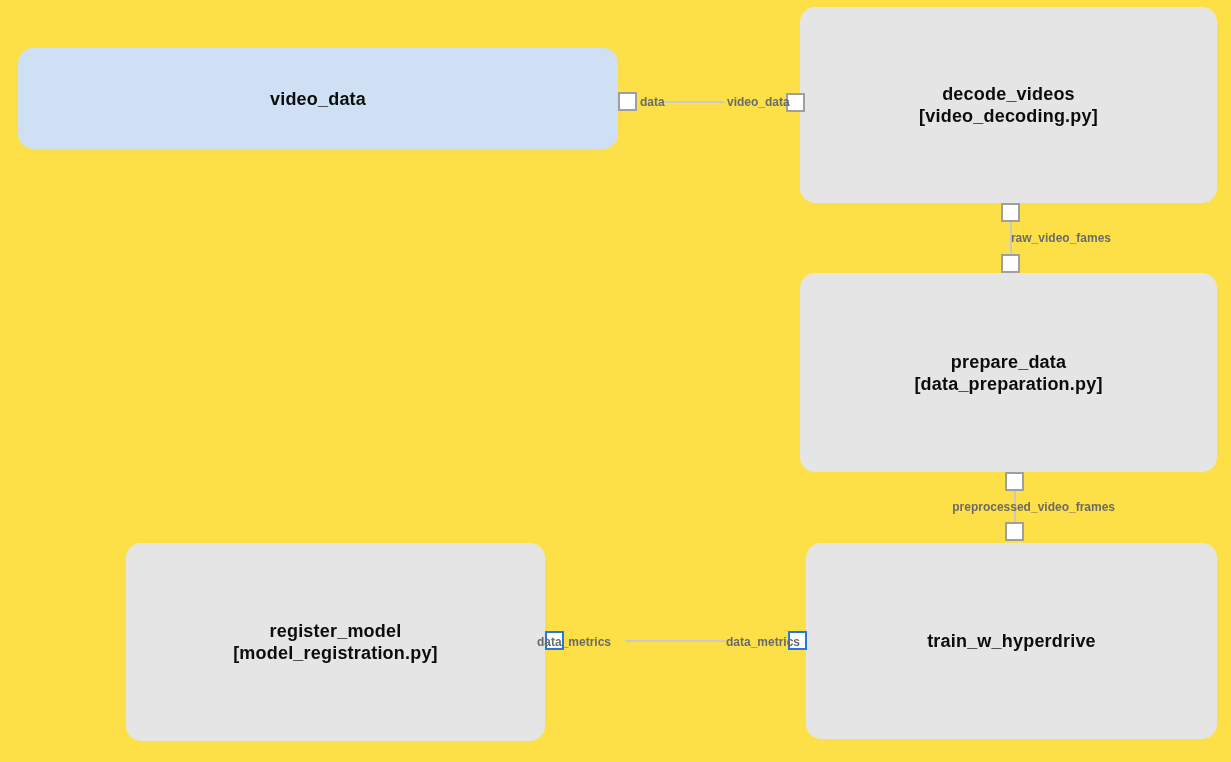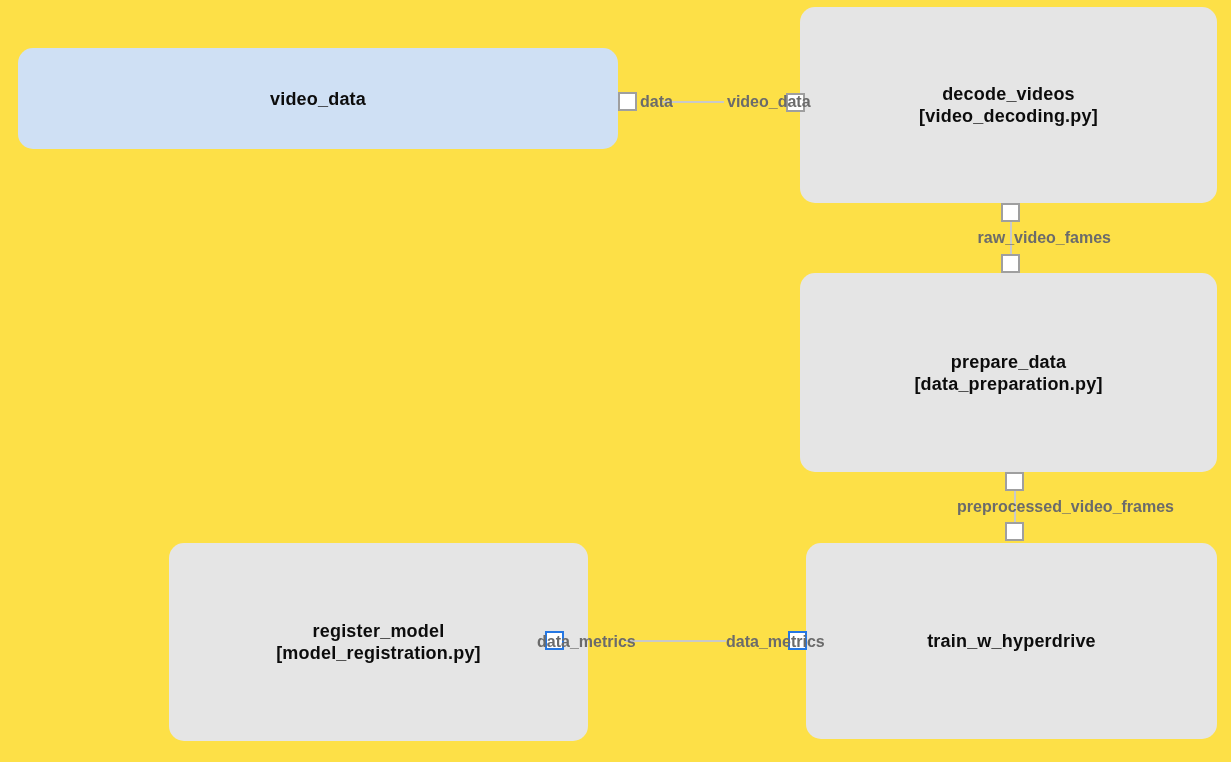--- a/index.html
+++ b/index.html
@@ -47,21 +47,21 @@
   }
   .port--highlight { border-color: #2577e3; }
   .edge {
     position: absolute;
     background: #c9c9c9;
     z-index: 1;
   }
   .port-label {
     position: absolute;
     color: #6b6b6b;
-    font-size: 16px;
+    font-size: 12px;
     font-weight: 700;
     line-height: 18px;
     white-space: nowrap;
     z-index: 3;
   }
   .port-label--center { text-align: right; }
 </style>
 </head>
 <body>
 
@@ -74,21 +74,21 @@
   <div class="node node--step" style="left:800px; top:7px; width:417px; height:196px;">
     <div class="node-label">decode_videos</div>
     <div class="node-label">[video_decoding.py]</div>
   </div>
 
   <div class="node node--step" style="left:800px; top:273px; width:417px; height:199px;">
     <div class="node-label">prepare_data</div>
     <div class="node-label">[data_preparation.py]</div>
   </div>
 
-  <div class="node node--step" style="left:126px; top:543px; width:419px; height:198px;margin-left:43px;">
+  <div class="node node--step" style="left:126px; top:543px; width:419px; height:198px;">
     <div class="node-label">register_model</div>
     <div class="node-label">[model_registration.py]</div>
   </div>
 
   <div class="node node--step" style="left:806px; top:543px; width:411px; height:196px;">
     <div class="node-label">train_w_hyperdrive</div>
   </div>
 
   <div class="edge" style="left:663px; top:101px; width:61px; height:1.5px;"></div>
   <div class="port" style="left:618px; top:92px;"></div>
@@ -97,21 +97,21 @@
   <div class="port-label" style="left:727px; top:93px;">video_data</div>
 
   <div class="edge" style="left:1010px; top:222px; width:1.5px; height:32px;"></div>
   <div class="port" style="left:1001px; top:203px;"></div>
   <div class="port" style="left:1001px; top:254px;"></div>
   <div class="port-label port-label--center" style="left:911px; top:229px; width:200px;">raw_video_fames</div>
 
   <div class="edge" style="left:1014px; top:491px; width:1.5px; height:31px;"></div>
   <div class="port" style="left:1005px; top:472px;"></div>
   <div class="port" style="left:1005px; top:522px;"></div>
-  <div class="port-label port-label--center" style="left:957px; top:498px; width:200px;">preprocessed_video_frames</div>
+  <div class="port-label port-label--center" style="left:915px; top:498px; width:200px;">preprocessed_video_frames</div>
 
   <div class="edge" style="left:625px; top:640px; width:101px; height:1.5px;"></div>
   <div class="port port--highlight" style="left:545px; top:631px;"></div>
   <div class="port port--highlight" style="left:788px; top:631px;"></div>
   <div class="port-label" style="left:537px; top:633px;">data_metrics</div>
   <div class="port-label" style="left:726px; top:633px;">data_metrics</div>
 
 </div>
 
 </body></html>

